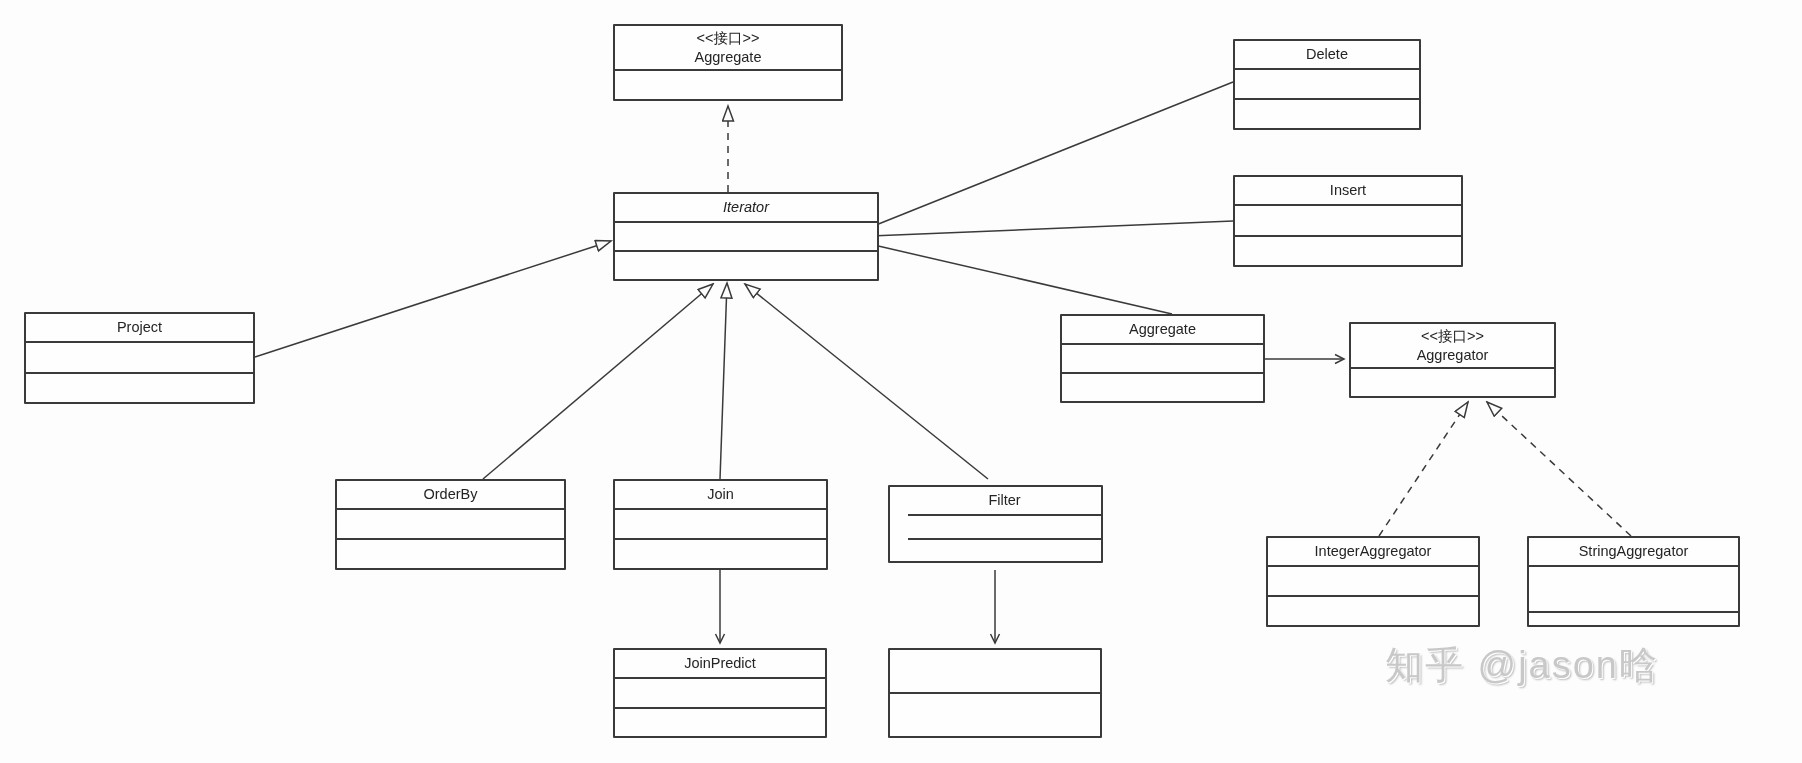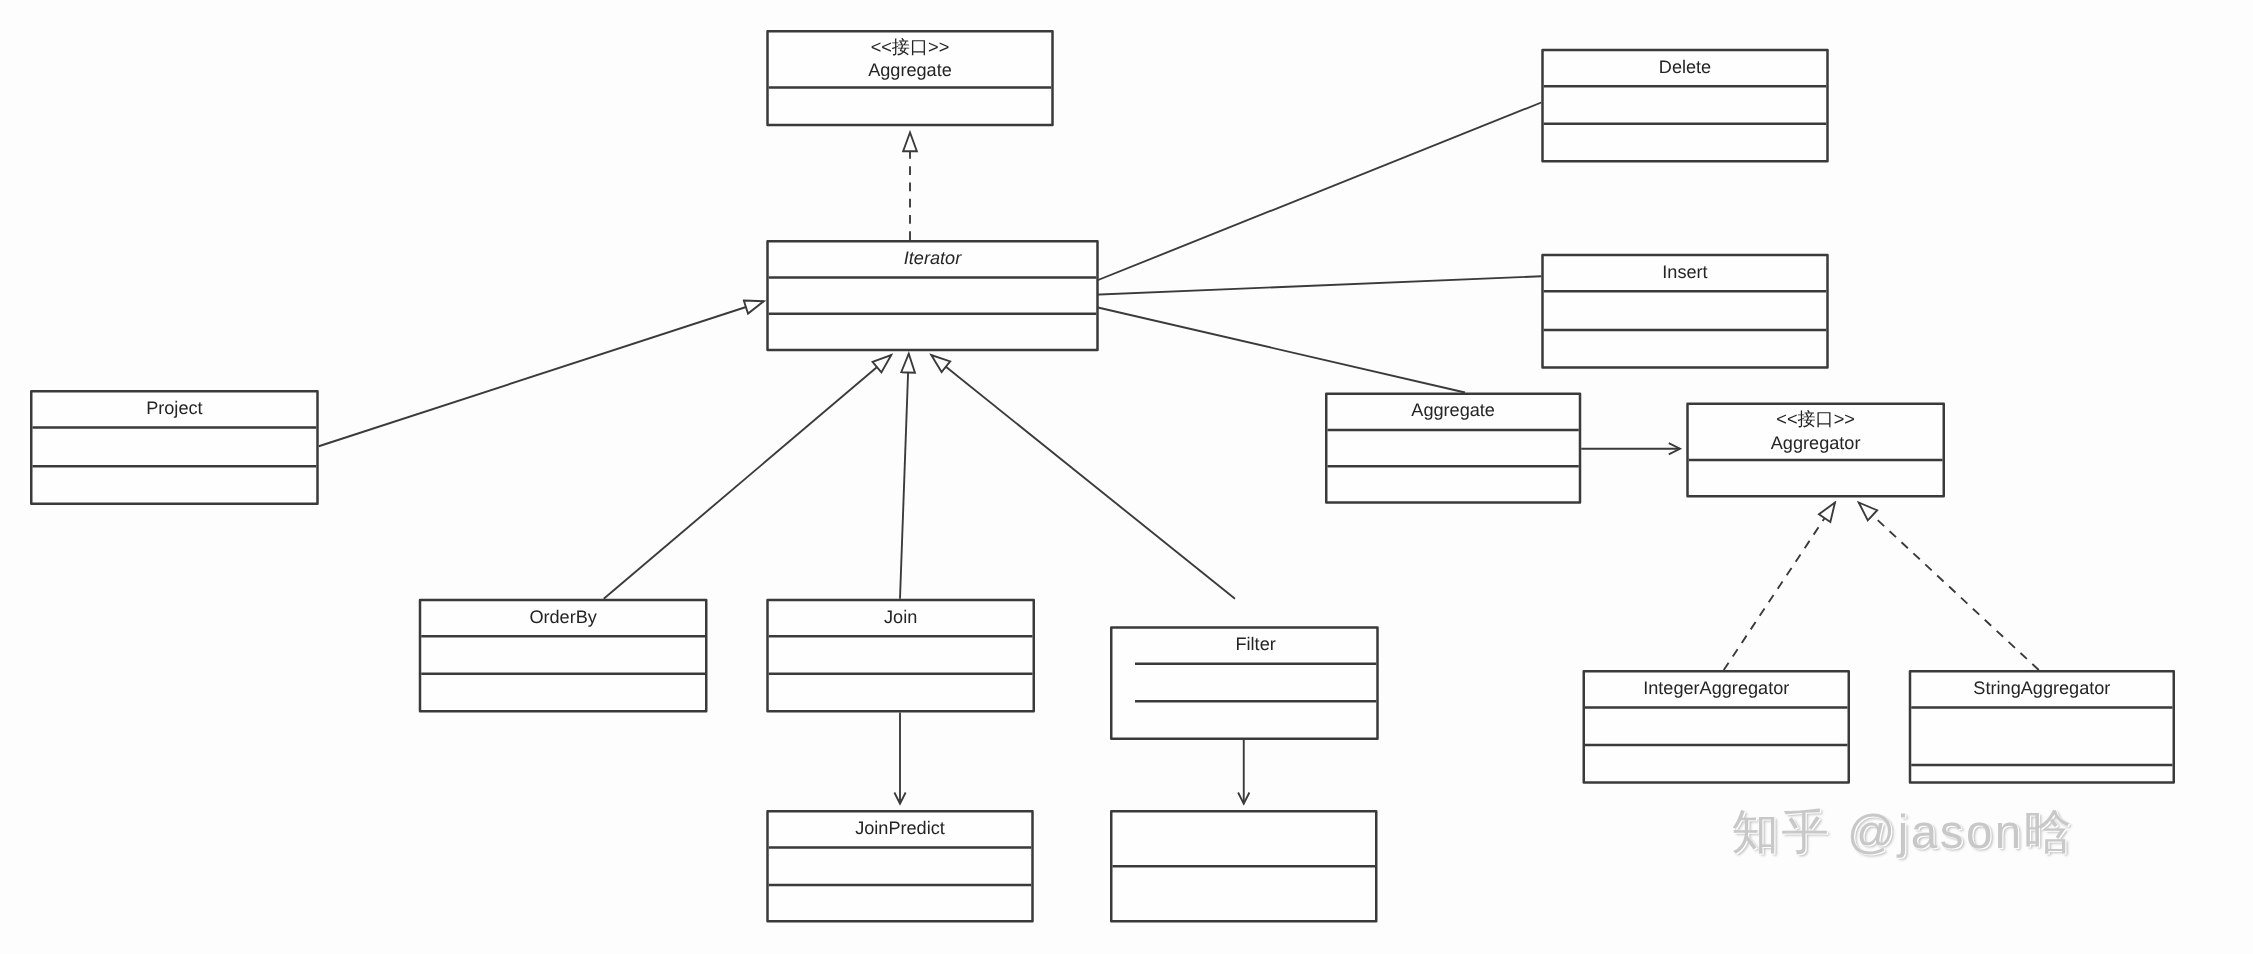--- a/index.html
+++ b/index.html
@@ -36,28 +36,28 @@
     white-space: nowrap;
   }
   .uml-title.tall { flex-basis: 43px; }
   .italic { font-style: italic; }
   .uml-comp { flex: 1 1 0; border-bottom: 2px solid #3a3a3a; }
   .uml-comp:last-child { border-bottom: none; }
 
   
   #box-opiterator        { left: 613px;  top: 24px;  width: 230px; height: 77px; }
   #box-iterator          { left: 613px;  top: 192px; width: 266px; height: 89px; }
-  #box-delete            { left: 1233px; top: 39px;  width: 230px; height: 91px; gap: 26px; }
-  #box-insert            { left: 1233px; top: 175px; width: 230px; height: 92px; margin-top: 28px; }
+  #box-delete            { left: 1233px; top: 39px;  width: 188px; height: 91px; gap: 26px; }
+  #box-insert            { left: 1233px; top: 175px; width: 230px; height: 92px; }
   #box-project           { left: 24px;   top: 312px; width: 231px; height: 92px; justify-content: space-between; }
   #box-aggregate         { left: 1060px; top: 314px; width: 205px; height: 89px; }
   #box-aggregator        { left: 1349px; top: 322px; width: 207px; height: 76px; }
   #box-orderby           { left: 335px;  top: 479px; width: 231px; height: 91px; }
   #box-join              { left: 613px;  top: 479px; width: 215px; height: 91px; }
-  #box-filter            { left: 888px;  top: 501px; width: 215px; height: 91px; padding-left: 18px; }
+  #box-filter            { left: 888px;  top: 485px; width: 215px; height: 78px; padding-left: 18px; }
   #box-joinpredict       { left: 613px;  top: 648px; width: 214px; height: 90px; }
   #box-predict           { left: 888px;  top: 648px; width: 214px; height: 90px; }
   #box-integeraggregator { left: 1266px; top: 536px; width: 214px; height: 91px; }
   #box-stringaggregator  { left: 1527px; top: 536px; width: 213px; height: 91px; gap: 44px; }
 
   .watermark {
     position: absolute;
     left: 1385px;
     top: 640px;
     font-size: 38px;

